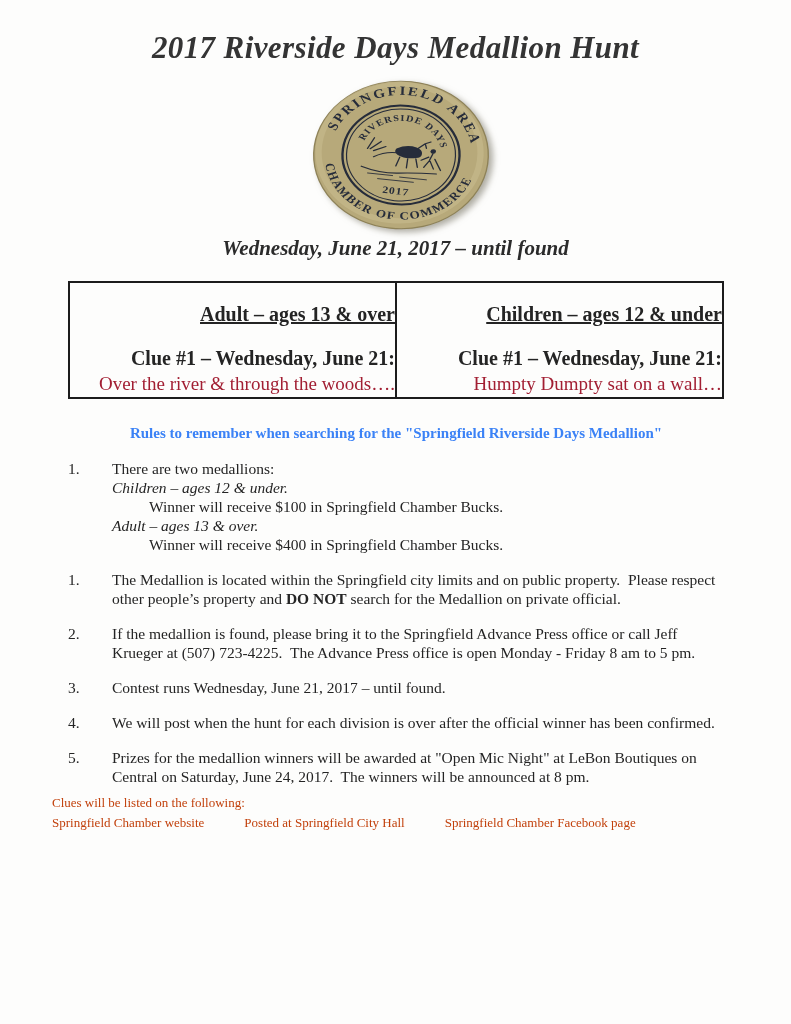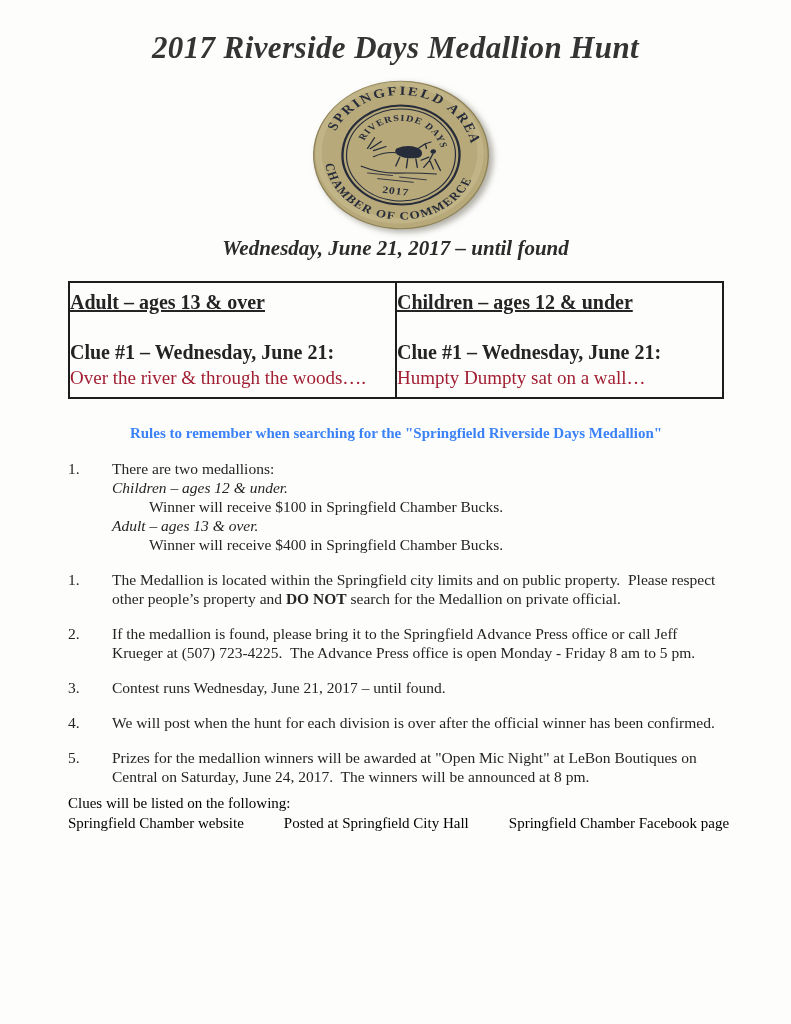--- a/index.html
+++ b/index.html
@@ -14,43 +14,43 @@
   .medallion-wrap{position:absolute;top:79px;left:311px;width:180px;height:152px;}
   .medallion-wrap svg{filter:drop-shadow(4px 3px 3px rgba(110,105,90,.55));}
   .date-line{
     position:absolute;top:236px;left:0;width:100%;text-align:center;
     font-size:21px;font-weight:bold;font-style:italic;color:#2b2b2b;
   }
   .clue-table{
     position:absolute;top:281px;left:68px;width:652px;height:114px;
     border:2px solid #1c1c1c;display:flex;background:#fdfdfc;
   }
-  .clue-cell{flex:1;text-align:left;padding-top:8px;}
+  .clue-cell{flex:1;text-align:right;padding-top:20px;}
   .clue-cell.right{border-left:2px solid #1c1c1c;}
   .clue-header{font-size:20px;font-weight:bold;text-decoration:underline;color:#242424;}
-  .clue-label{font-size:20px;font-weight:bold;margin-top:27px;color:#242424;}
+  .clue-label{font-size:20px;font-weight:bold;margin-top:21px;color:#242424;}
   .clue-text{font-size:19px;margin-top:3px;color:var(--clue-red,#a21f33);}
   .rules-heading{
     position:absolute;top:425px;left:68px;width:656px;text-align:center;
     font-size:15px;font-weight:bold;color:#3b82f6;
   }
   .rules-list{
     position:absolute;top:459px;left:68px;width:684px;
     font-size:15.5px;line-height:19px;color:#242424;
   }
   .rule-item{display:flex;margin-bottom:16px;}
   .rule-num{width:44px;flex:none;}
   .rule-body{flex:1;}
   .rule-line{white-space:pre-wrap;}
   .rule-line.indent{padding-left:37px;}
   .rule-line .b{font-weight:bold;}
   .rule-line .i{font-style:italic;}
   .footer{
-    position:absolute;top:793px;left:68px;width:684px;
-    font-size:15px;line-height:20px;color:#000000;
+    position:absolute;top:793px;left:52px;width:684px;
+    font-size:13px;line-height:20px;color:#c2410c;
   }
   .footer-sources{display:flex;gap:40px;white-space:nowrap;}
   .med-arc-text{font-family:"Liberation Serif",serif;font-weight:bold;}
 </style>
 </head>
 <body>
 
 <div class="page">
 
   <div class="title">2017 Riverside Days Medallion Hunt</div>

